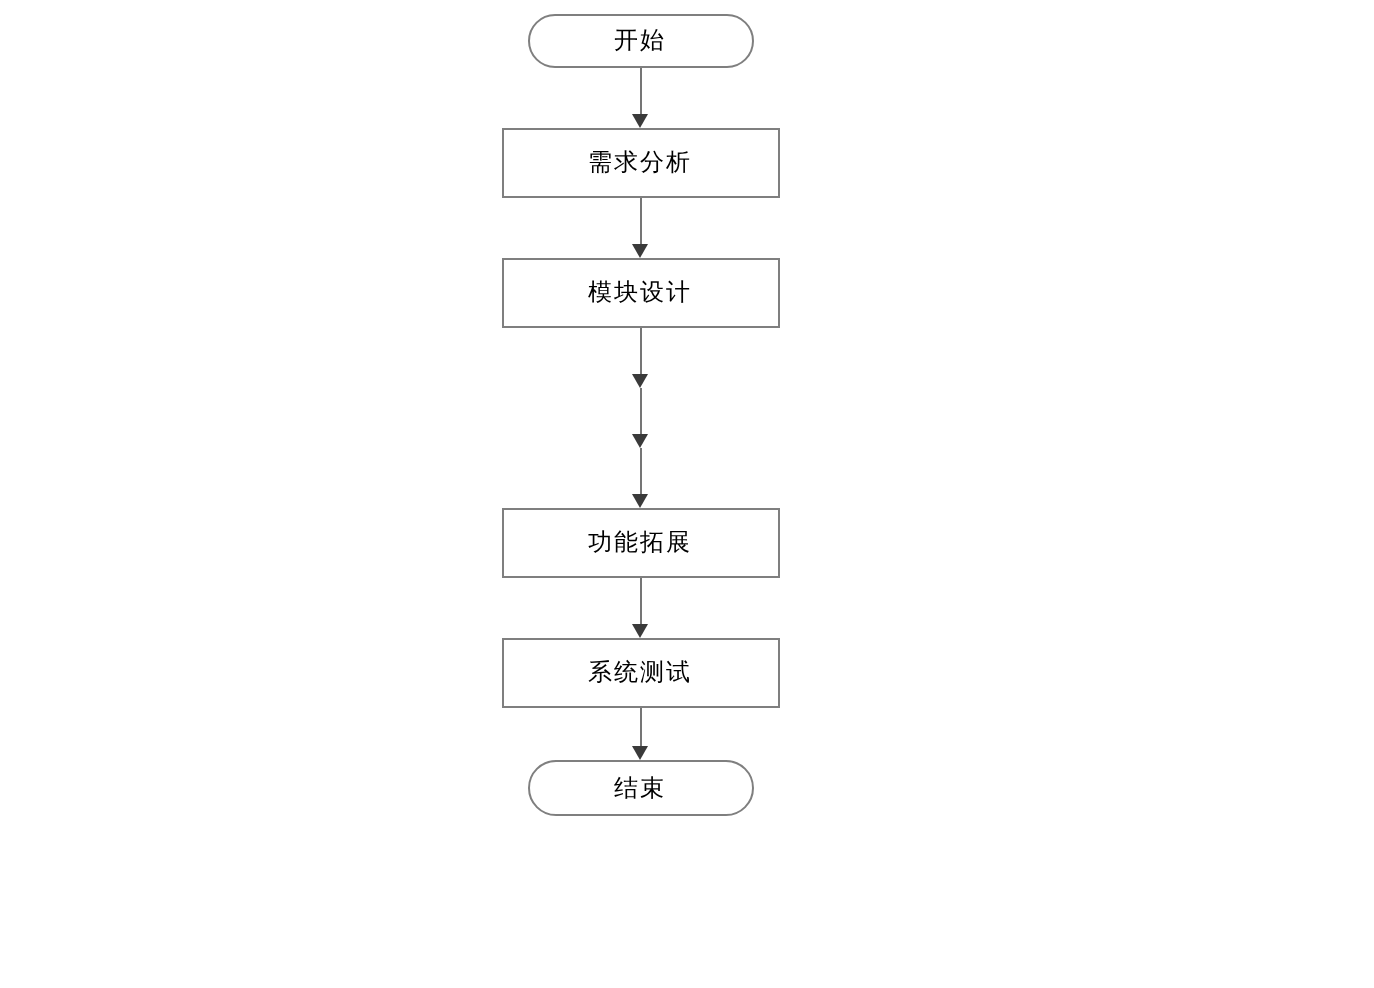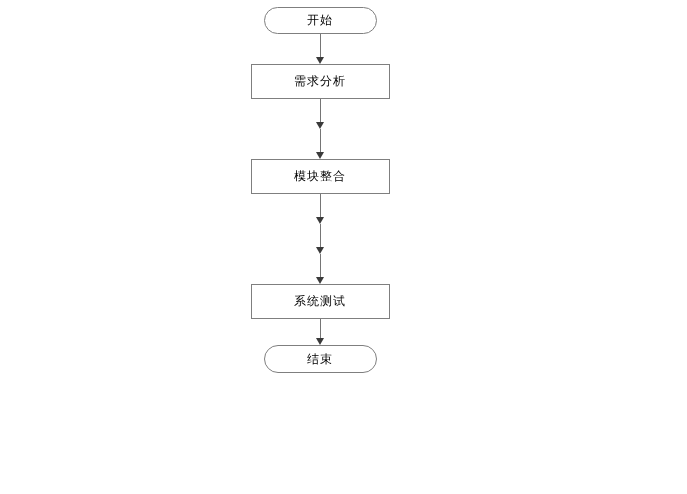--- a/index.html
+++ b/index.html
@@ -88,41 +88,44 @@
 
     <div class="node process">
       <span>需求分析</span>
     </div>
 
     <div class="connector">
       <div class="line"></div>
       <div class="head"></div>
     </div>
 
-
-    <div class="connector">
-      <div class="line"></div>
-      <div class="head"></div>
-    </div>
-
     <div class="node process">
-      <span>模块整合</span>
+      <span>模块设计</span>
     </div>
 
     <div class="connector">
       <div class="line"></div>
       <div class="head"></div>
     </div>
 
 
     <div class="connector">
       <div class="line"></div>
       <div class="head"></div>
     </div>
 
+
+    <div class="connector">
+      <div class="line"></div>
+      <div class="head"></div>
+    </div>
+
+    <div class="node process">
+      <span>功能拓展</span>
+    </div>
 
     <div class="connector">
       <div class="line"></div>
       <div class="head"></div>
     </div>
 
     <div class="node process">
       <span>系统测试</span>
     </div>
 

